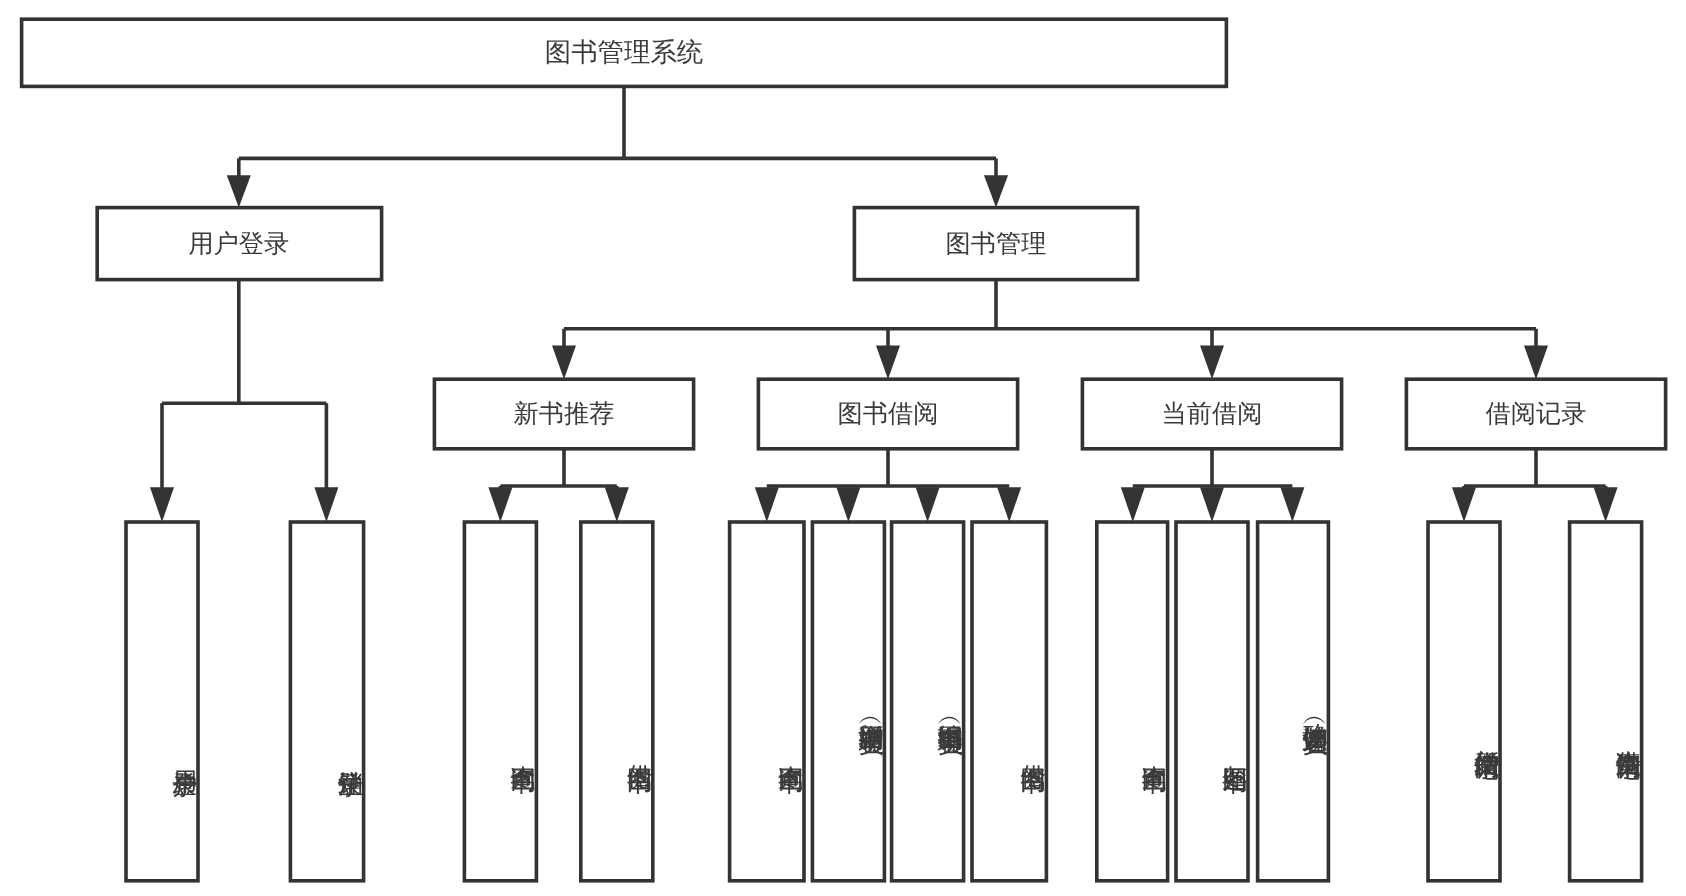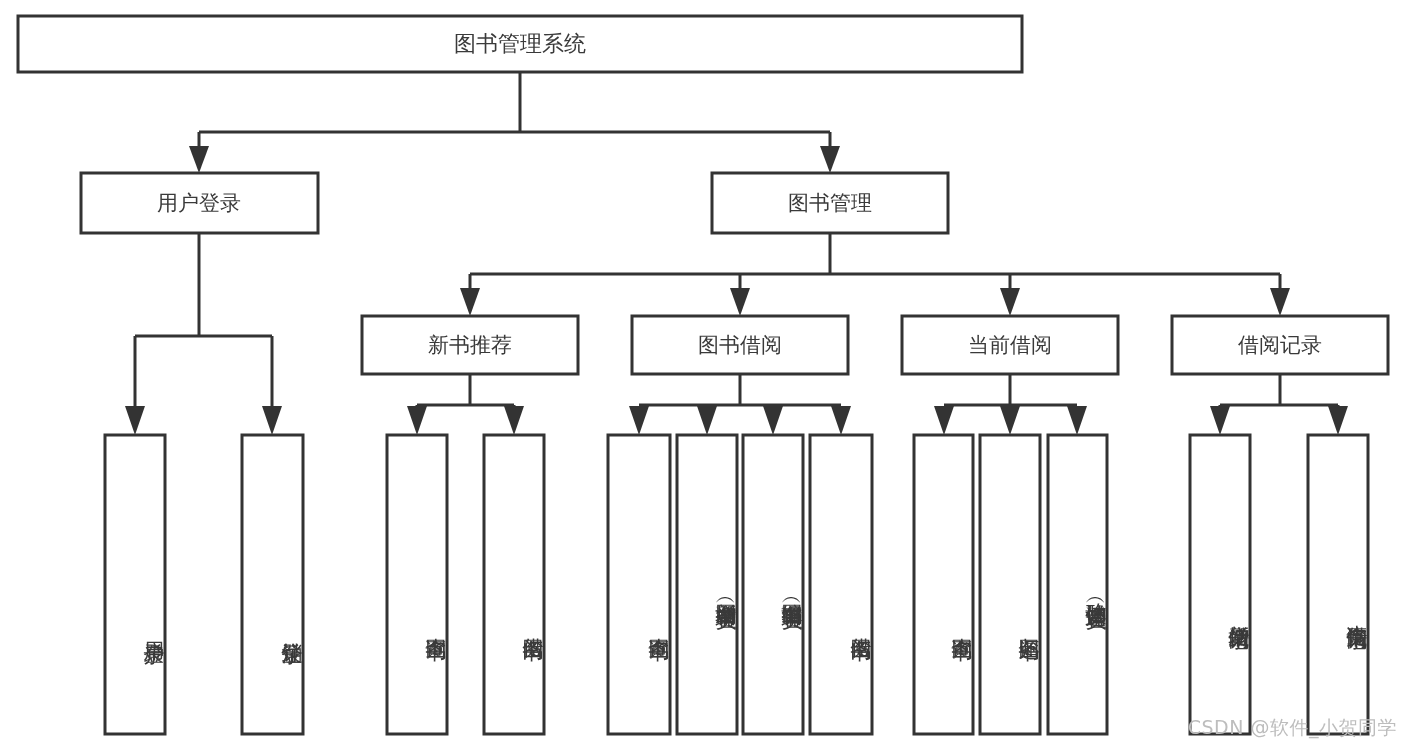--- a/index.html
+++ b/index.html
@@ -229,15 +229,14 @@
   <div class="vlabel" style="left:743px; top:446px; width:60px; height:288px;">编辑图书（管理员）</div>
   <div class="vlabel" style="left:810px; top:512px; width:62px; height:222px;">借阅图书</div>
 
   <div class="vlabel" style="left:914px; top:512px; width:59px; height:222px;">查询图书</div>
   <div class="vlabel" style="left:980px; top:512px; width:60px; height:222px;">归还图书</div>
   <div class="vlabel" style="left:1048px; top:446px; width:59px; height:288px;">确认归还（管理员）</div>
 
   <div class="vlabel" style="left:1190px; top:488px; width:60px; height:246px;">新增借阅记录</div>
   <div class="vlabel" style="left:1308px; top:488px; width:60px; height:246px;">查询借阅记录</div>
 
-  <div class="watermark">CSDN @软件_小贺同学</div>
 
 </div>
 
 </body></html>

